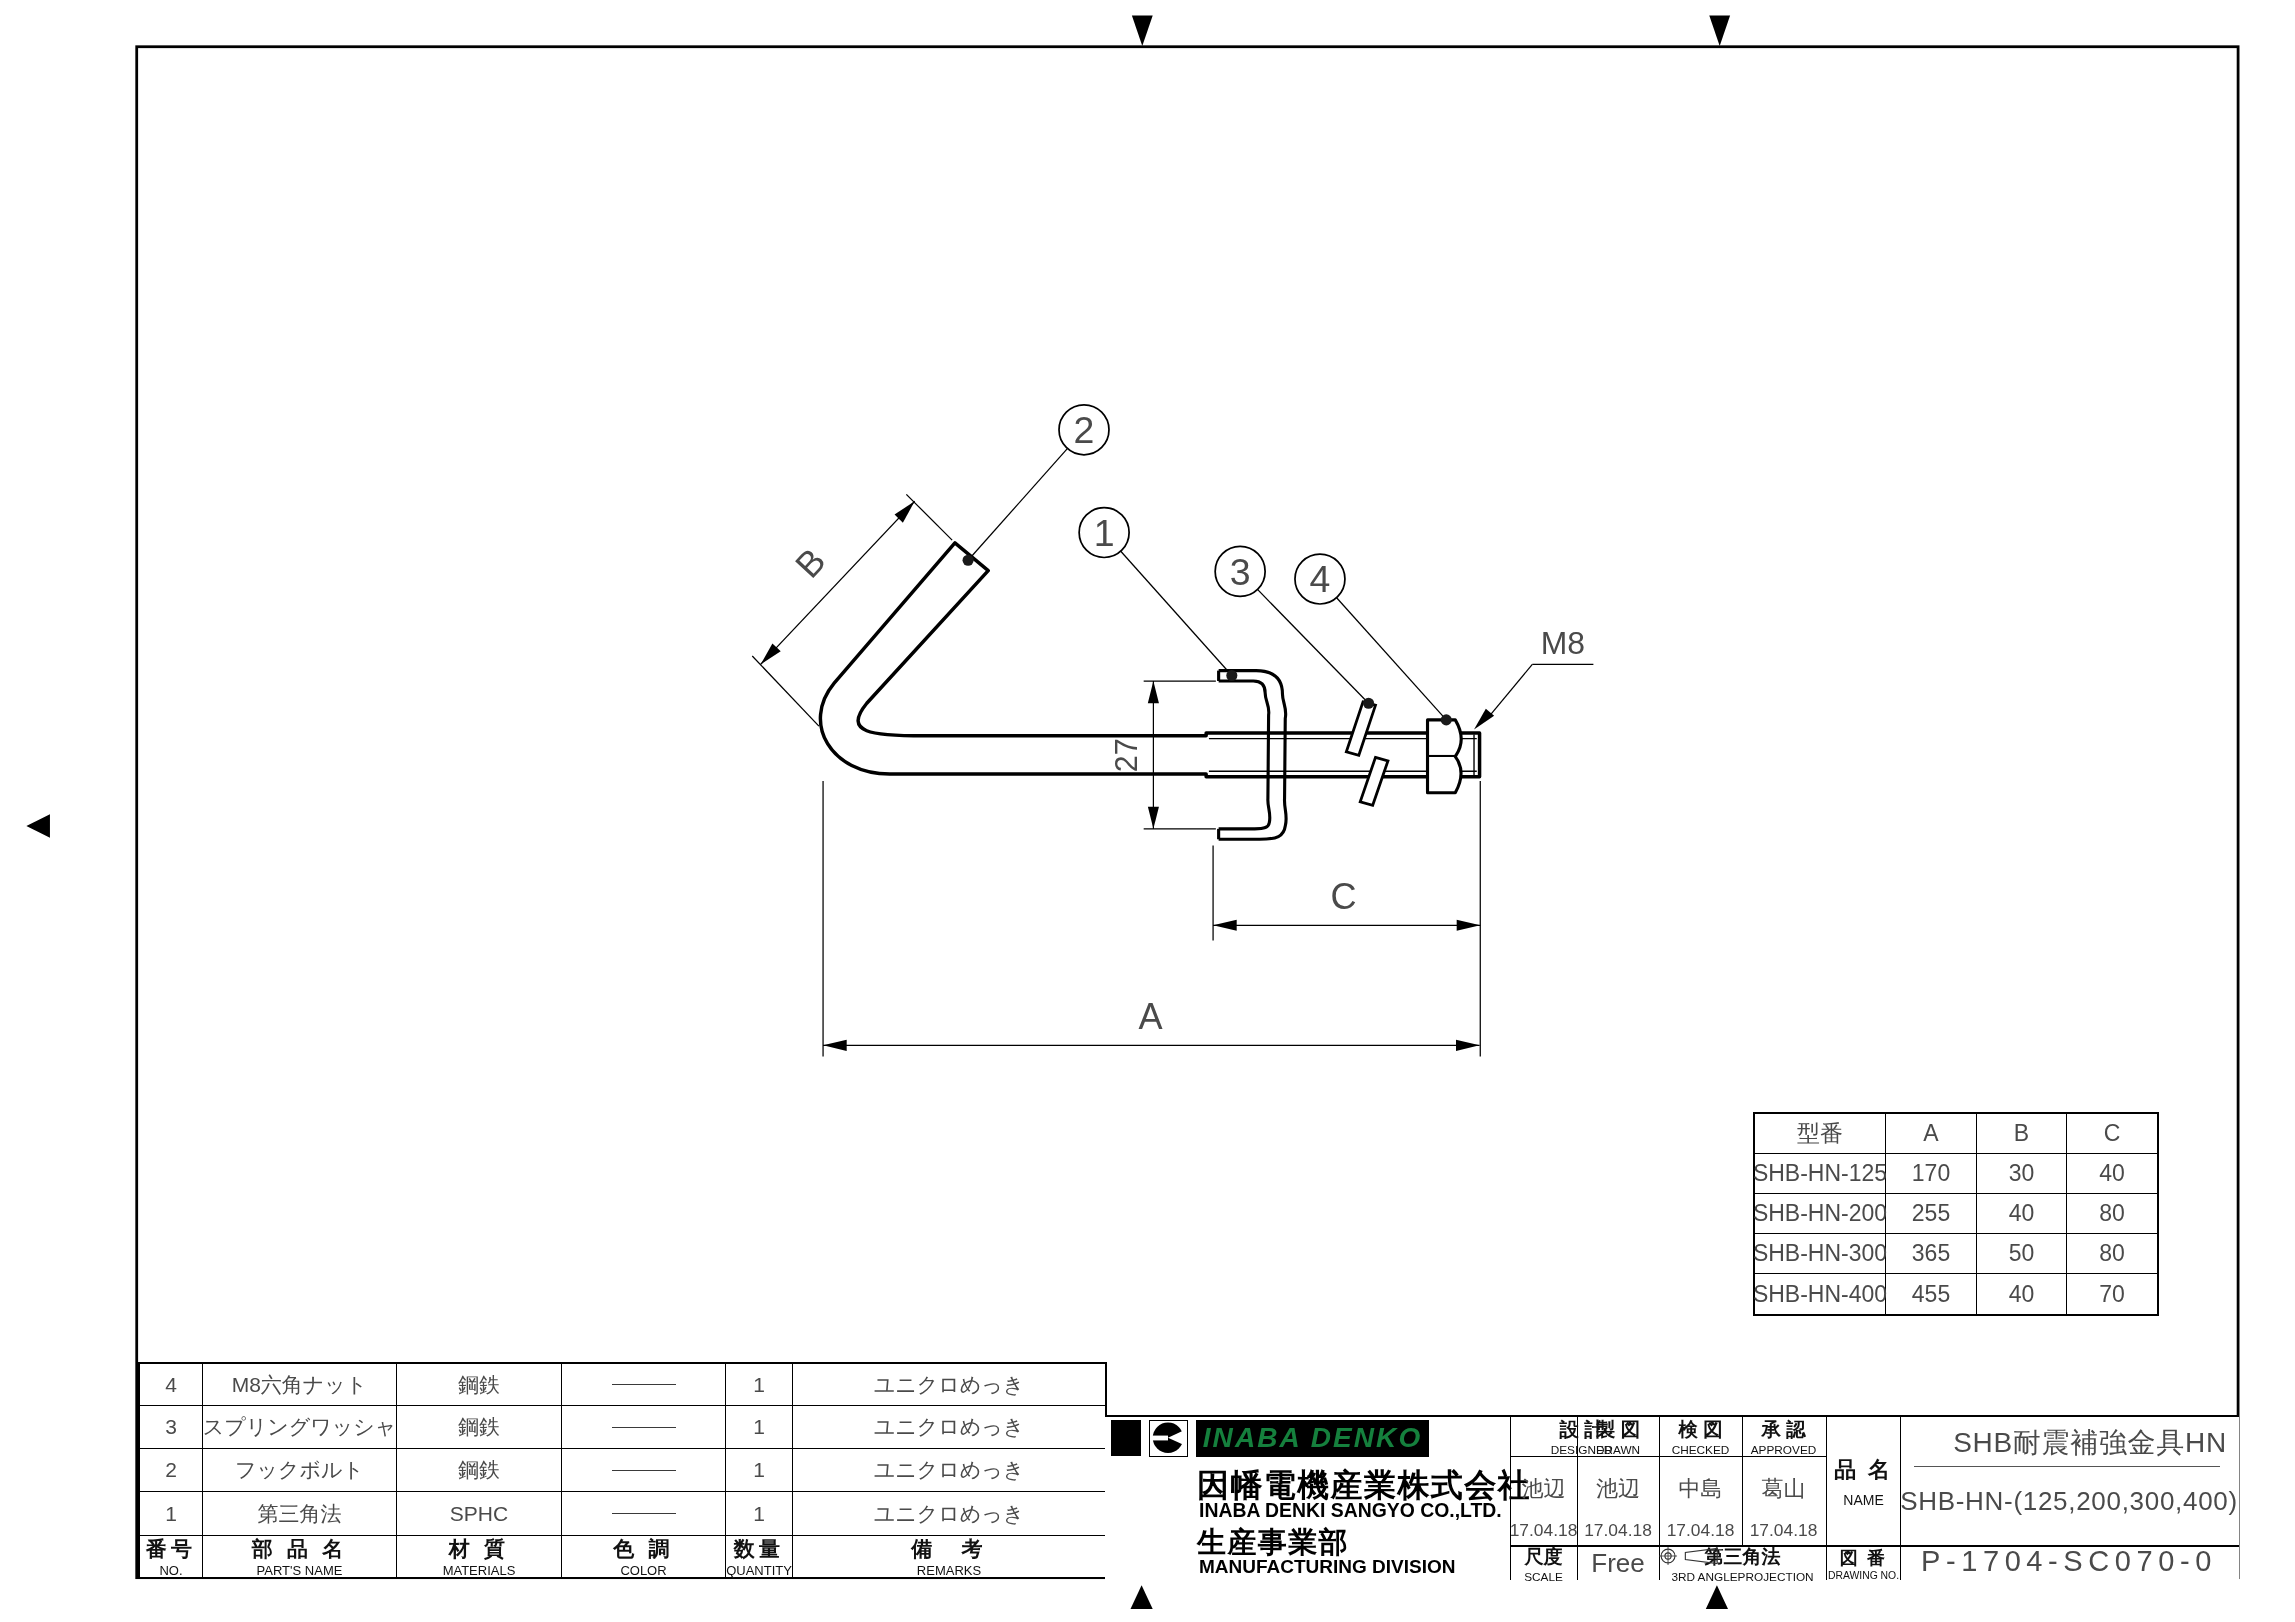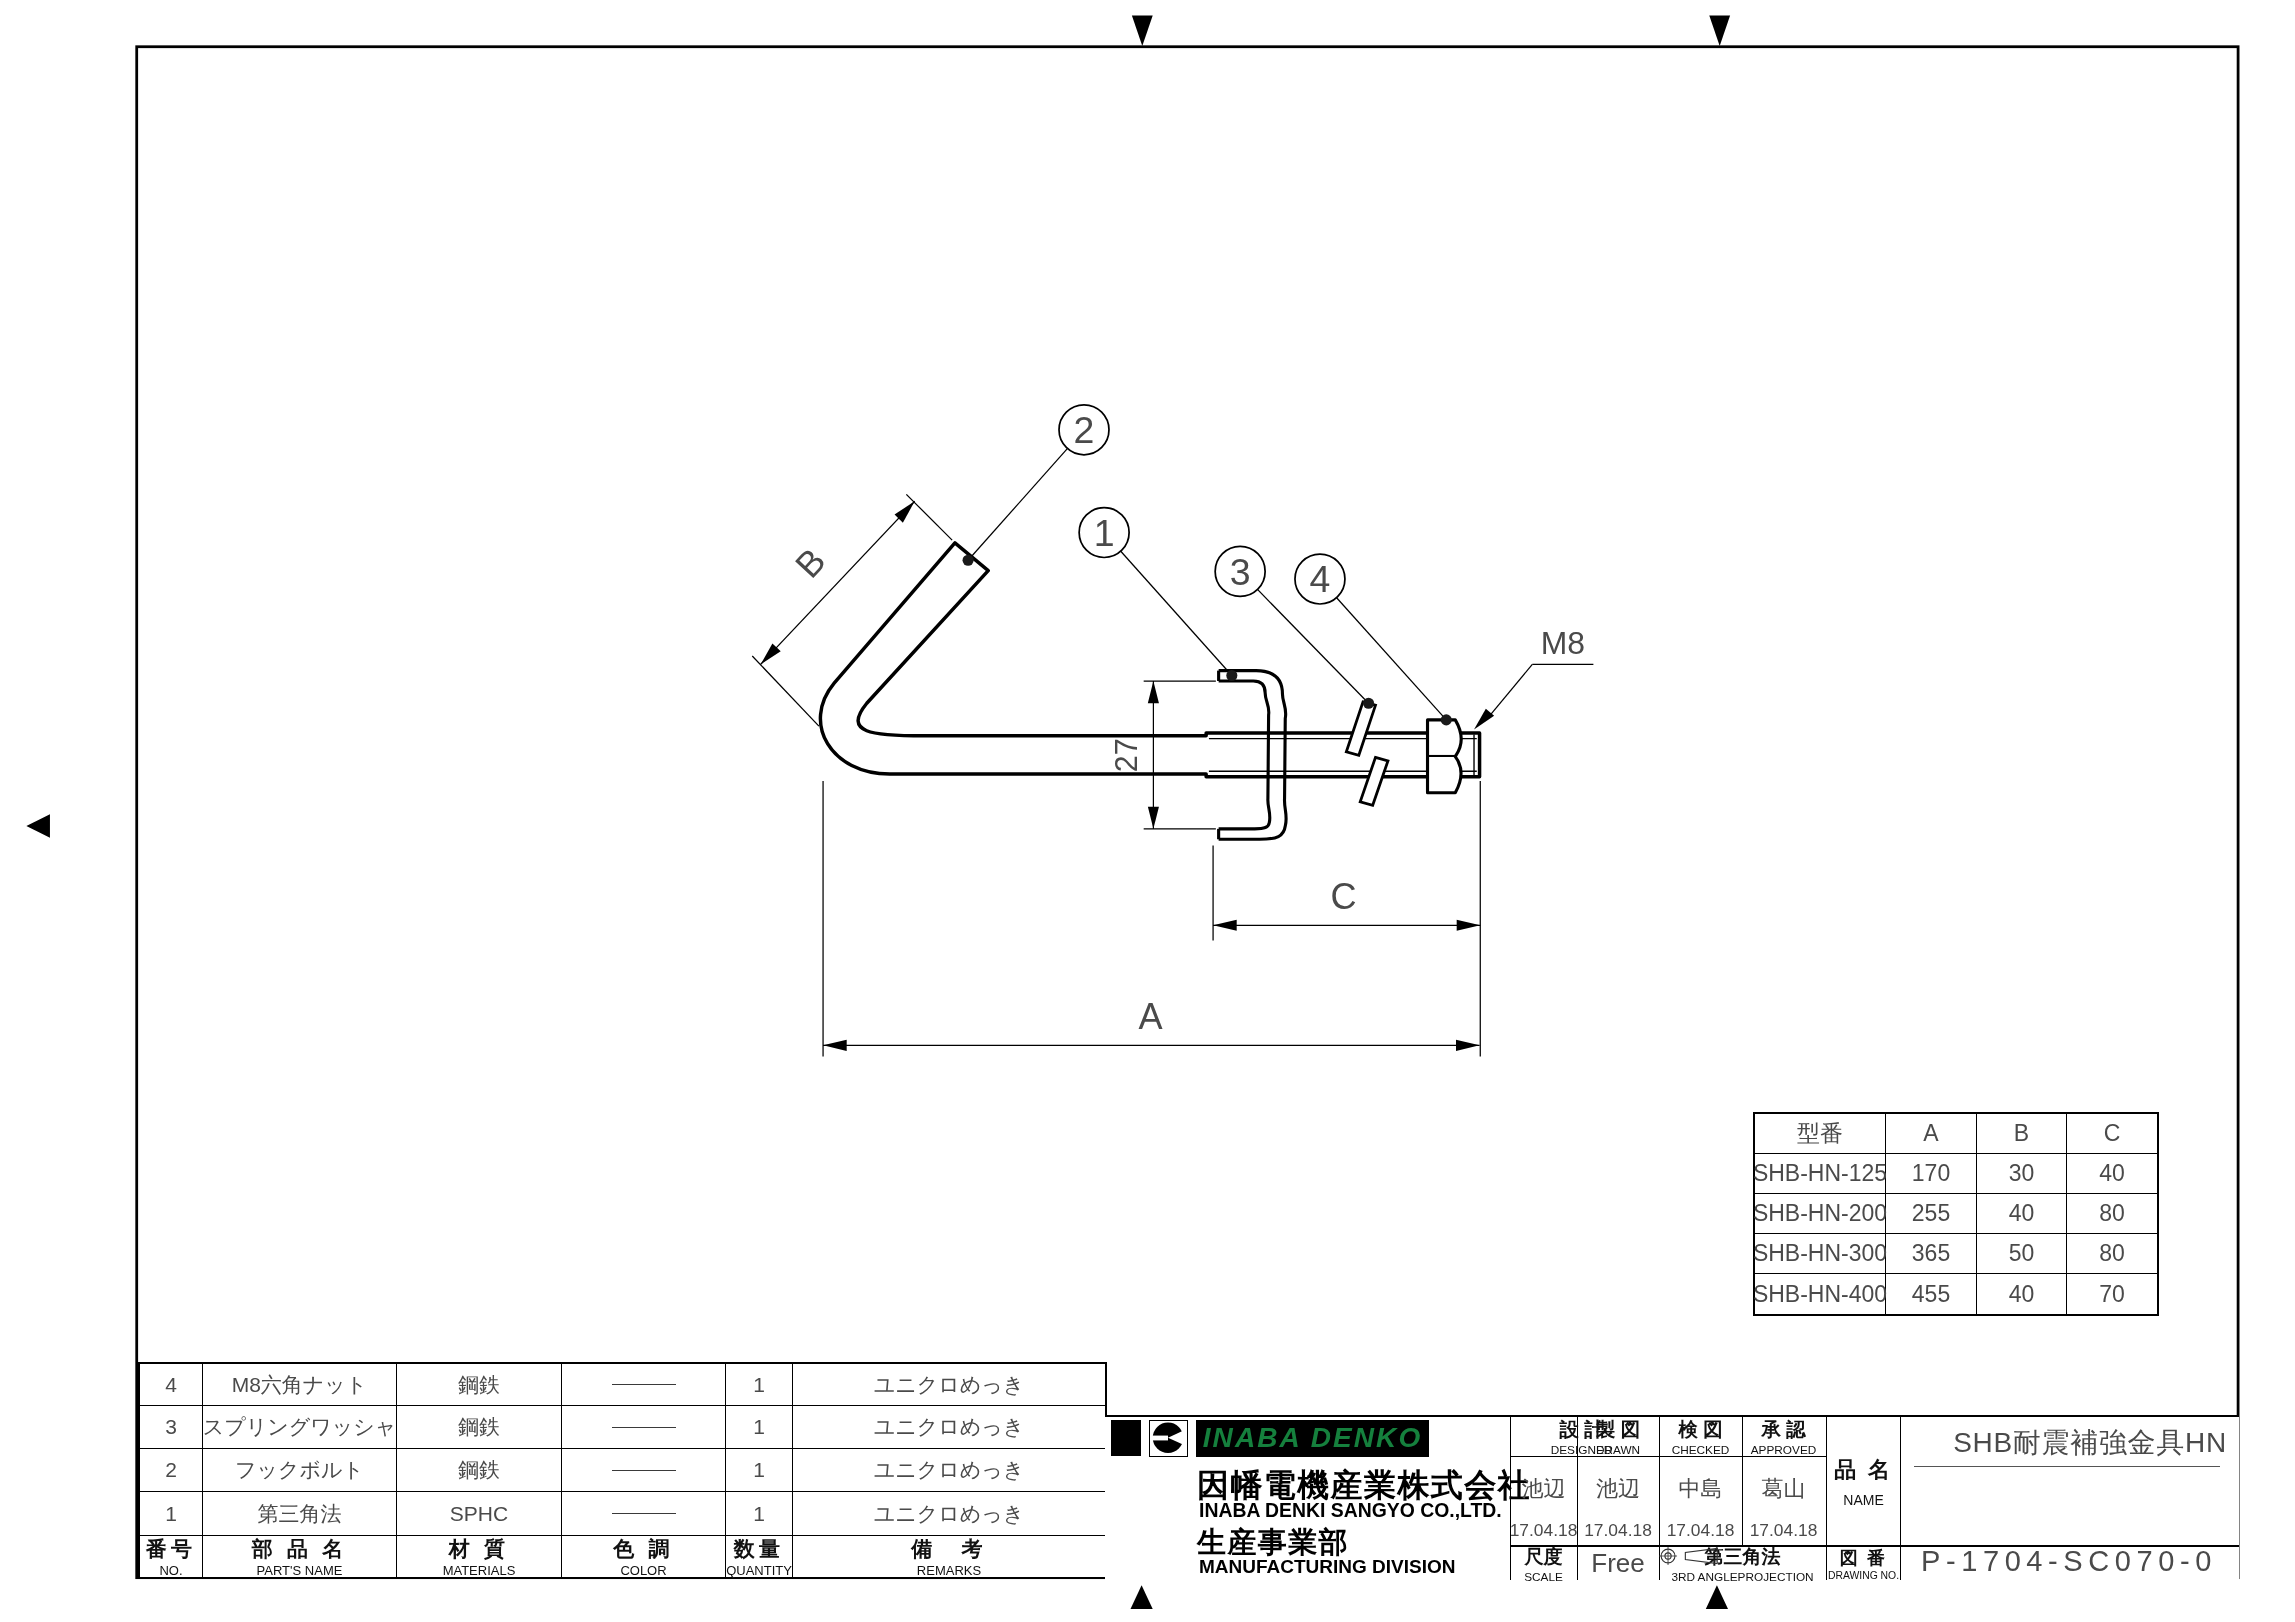--- a/index.html
+++ b/index.html
@@ -307,20 +307,23 @@
       <span style="font-size:17.4px;">17.04.18</span>
     </div>
 
     <div class="cell" style="left:721px;top:0;width:75px;height:128px;">
       <span class="lj" style="font-size:22px;letter-spacing:2.8px;">品 名</span>
       <span class="le" style="font-size:14px;margin-top:7px;">NAME</span>
     </div>
     <div class="cell cad" style="left:795px;top:4.2px;width:380px;height:43px;">
       <span style="font-size:28px;letter-spacing:0.7px;">SHB耐震補強金具HN</span>
     </div>
+    <div class="cell cad" style="left:795px;top:60px;width:338px;height:49px;">
+      <span style="font-size:26px;letter-spacing:0.7px;">SHB-HN-(125,200,300,400)</span>
+    </div>
 
     <div class="cell" style="left:405px;top:130px;width:67px;height:33px;">
       <span class="lj" style="font-size:19px;text-align:right;">尺度</span>
       <span class="le" style="font-size:11.8px;">SCALE</span>
     </div>
     <div class="cell cad" style="left:472px;top:130px;width:82px;height:33px;">
       <span style="font-size:26px;">Free</span>
     </div>
     <div class="cell" style="left:554px;top:130px;width:167px;height:33px;">
       <span style="display:flex;align-items:center;gap:4.2px;">

